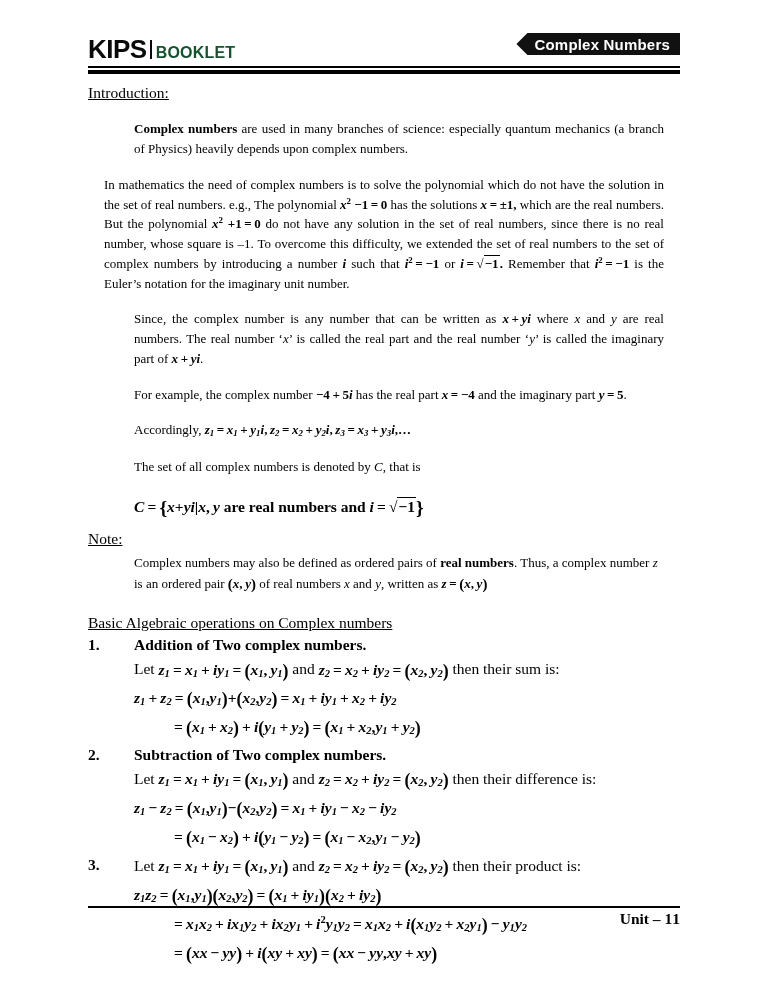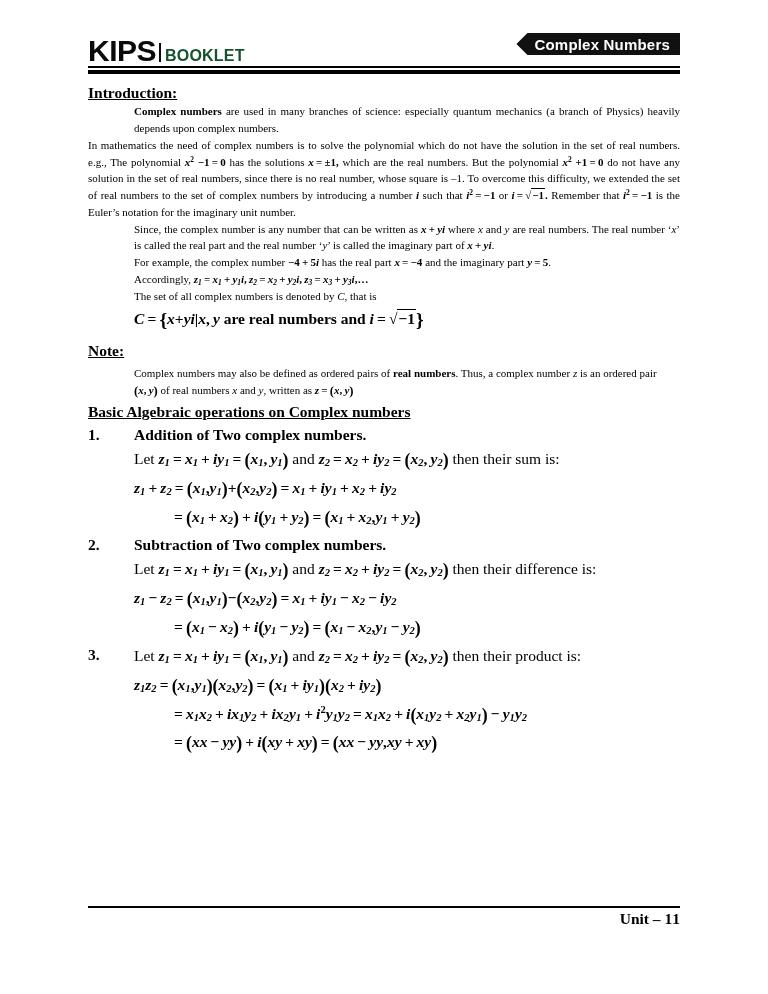--- a/index.html
+++ b/index.html
@@ -38,21 +38,21 @@
     position: absolute;
     left: 0;
     top: 36px;
     display: flex;
     align-items: baseline;
     white-space: nowrap;
   }
   .logo-kips {
     font-family: "Liberation Sans", "DejaVu Sans", sans-serif;
     font-weight: bold;
-    font-size: 30px;
+    font-size: 26px;
     letter-spacing: -0.5px;
     line-height: 1;
     color: #0a0a0a;
   }
   .logo-sep {
     display: inline-block;
     width: 2px;
     height: 19px;
     background: #0a0a0a;
     margin: 0 4px 0 3px;
@@ -112,30 +112,30 @@
 
   
   .body-wrap {
     position: absolute;
     left: 88px;
     top: 82px;
     width: 592px;
   }
   .sec-head {
     font-size: 15.5px;
-    font-weight: bold;
+    font-weight: normal;
     text-decoration: underline;
     line-height: 1.38;
     margin: 0;
     padding: 0;
   }
   .para {
-    font-size: 11px;
+    font-size: 13px;
     line-height: 1.52;
-    margin: 0;
+    margin: 16px;
     text-align: justify;
     text-justify: inter-word;
   }
   .para.indent { margin-left: 46px; }
   .para.nojust { text-align: left; }
   b { font-weight: bold; }
   i, .mi { font-style: italic; }
 
   
   .m {

